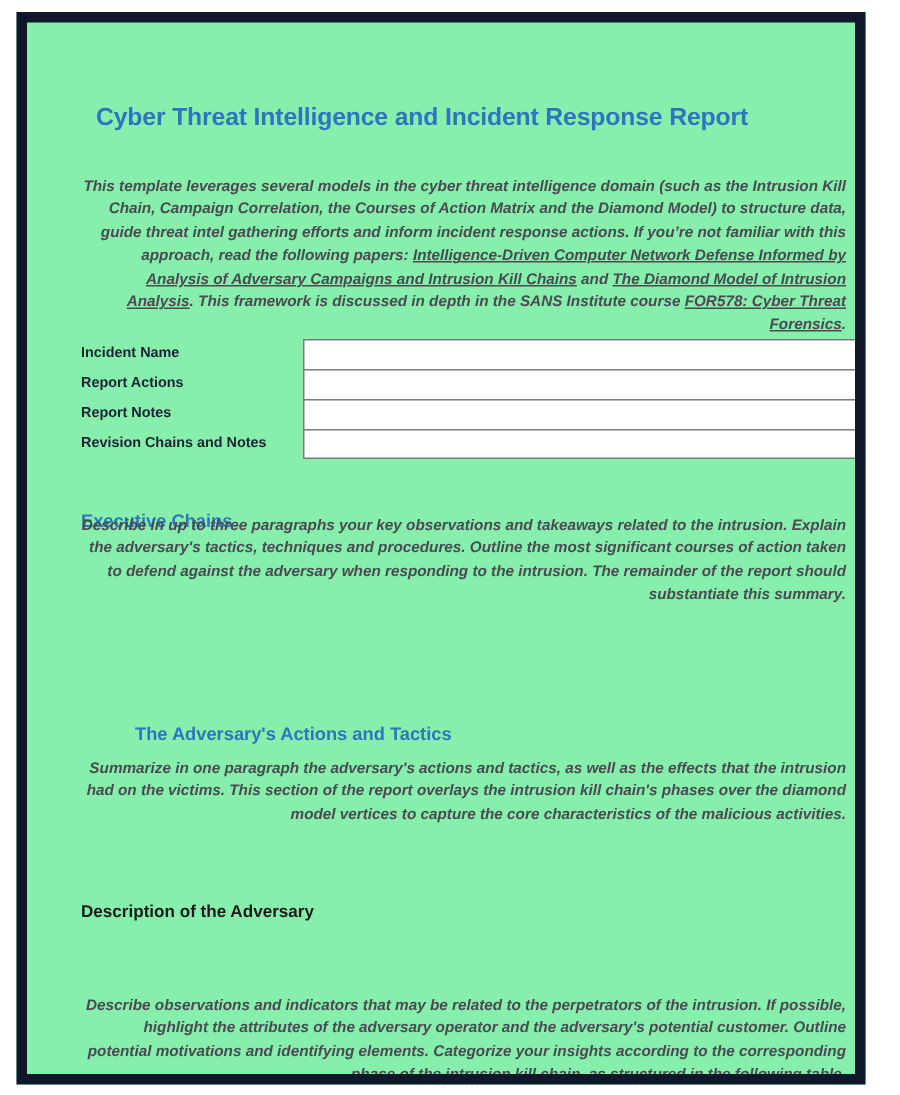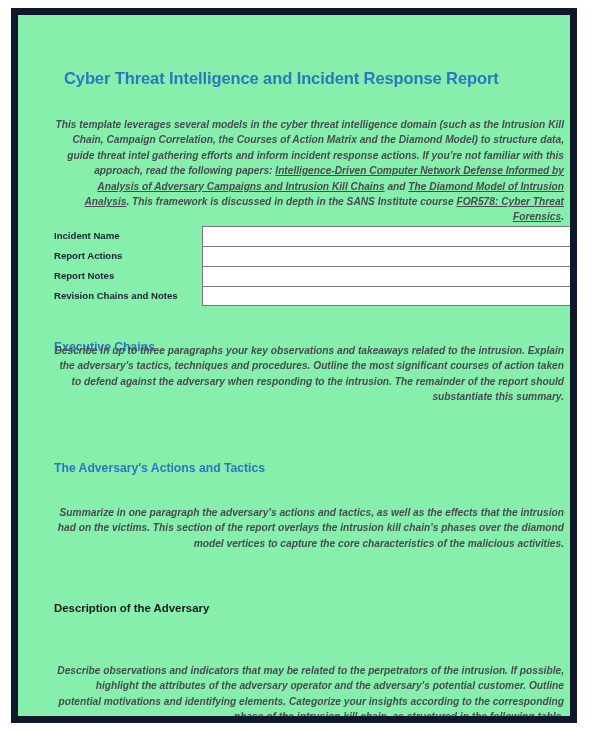--- a/index.html
+++ b/index.html
@@ -68,21 +68,21 @@
     white-space: nowrap;
   }
   .section-heading.black {
     color: #1a1a1a;
     font-size: 11.4px;
   }
 
   #exec-heading { top: 324px; }
   #exec-para    { top: 328px; }
 
-  #adv-heading  { top: 445px; }
+  #adv-heading  { top: 466px; margin-left: 36px; }
   #adv-para     { top: 490px; }
 
   #desc-heading { top: 585px; }
   #desc-para    { top: 608px; margin-top: 40px; }
 
   
   #info-table {
     position: absolute;
     left: 36px;
     top: 211px;

